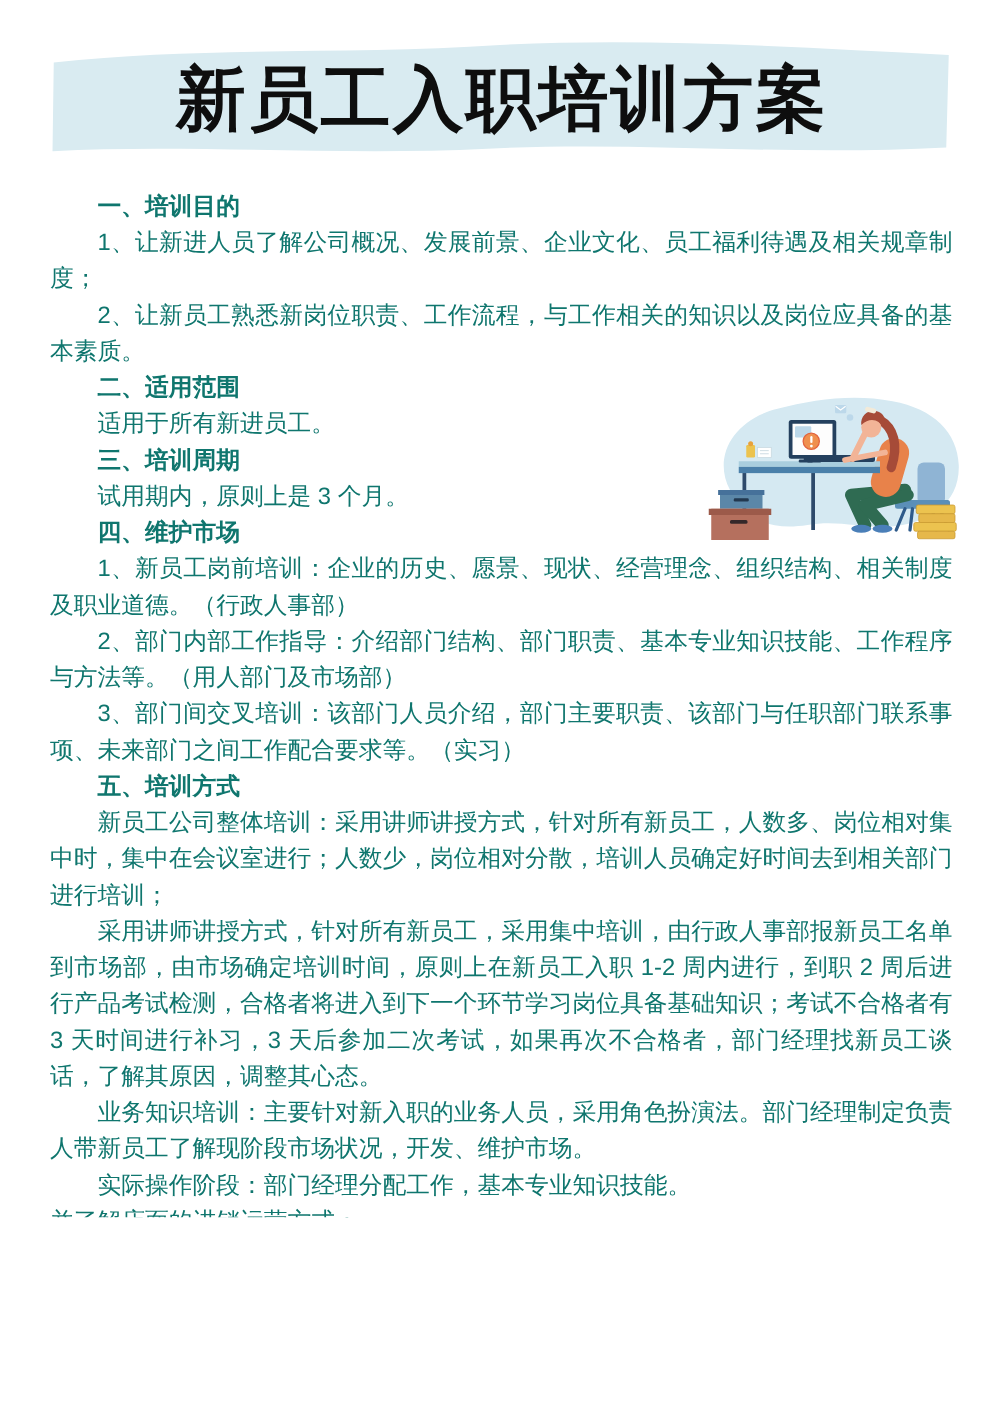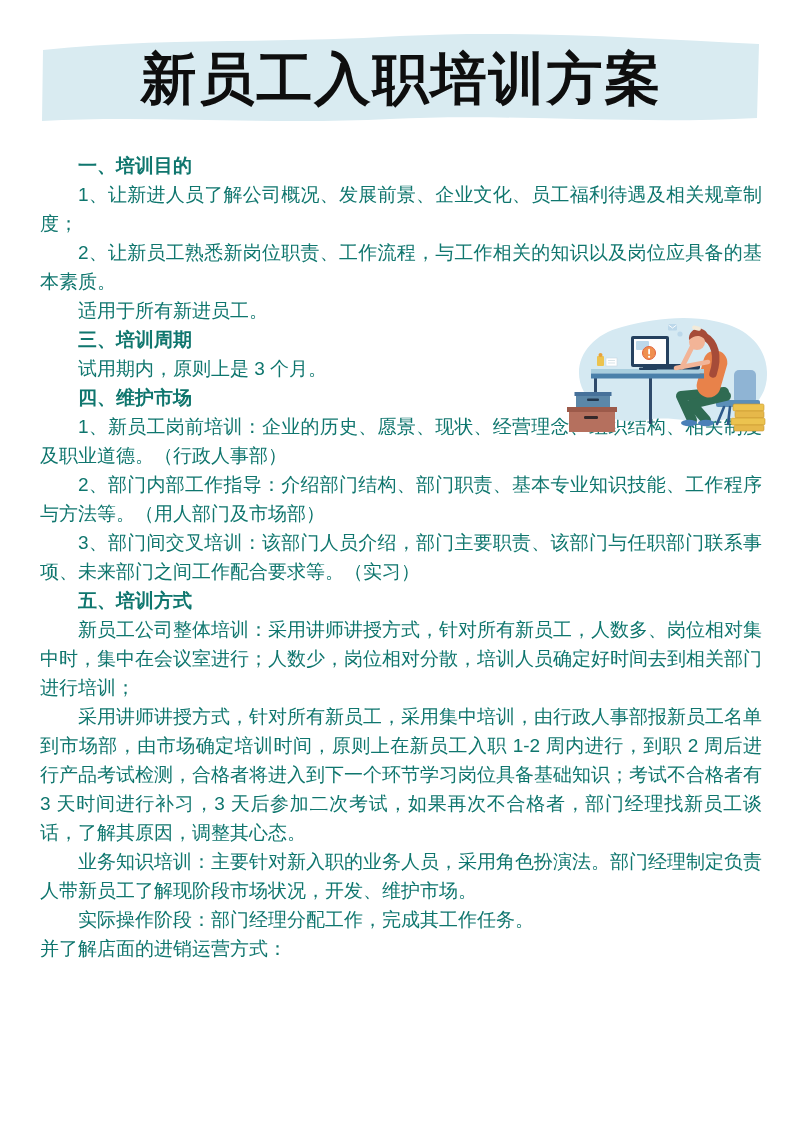--- a/index.html
+++ b/index.html
@@ -44,32 +44,33 @@
     <svg class="banner-svg" viewBox="0 0 723 97" preserveAspectRatio="none" aria-hidden="true">
       <path d="M3,22 C120,9 240,16 360,8 C480,2 600,10 719,16 L717,90 C590,97 470,85 350,91 C230,97 110,87 2,93 Z" fill="#d9ebf1"></path>
     </svg>
     <h1 class="title">新员工入职培训方案</h1>
   </header>
 
   <main class="content">
     <p class="para bold">一、培训目的</p>
     <p class="para">1、让新进人员了解公司概况、发展前景、企业文化、员工福利待遇及相关规章制度；</p>
     <p class="para">2、让新员工熟悉新岗位职责、工作流程，与工作相关的知识以及岗位应具备的基本素质。</p>
+    <p class="para bold">二、适用范围</p>
     <p class="para">适用于所有新进员工。</p>
     <p class="para bold">三、培训周期</p>
     <p class="para">试用期内，原则上是 3 个月。</p>
     <p class="para bold">四、维护市场</p>
     <p class="para">1、新员工岗前培训：企业的历史、愿景、现状、经营理念、组织结构、相关制度及职业道德。（行政人事部）</p>
     <p class="para">2、部门内部工作指导：介绍部门结构、部门职责、基本专业知识技能、工作程序与方法等。（用人部门及市场部）</p>
     <p class="para">3、部门间交叉培训：该部门人员介绍，部门主要职责、该部门与任职部门联系事项、未来部门之间工作配合要求等。（实习）</p>
     <p class="para bold">五、培训方式</p>
     <p class="para">新员工公司整体培训：采用讲师讲授方式，针对所有新员工，人数多、岗位相对集中时，集中在会议室进行；人数少，岗位相对分散，培训人员确定好时间去到相关部门进行培训；</p>
     <p class="para">采用讲师讲授方式，针对所有新员工，采用集中培训，由行政人事部报新员工名单到市场部，由市场确定培训时间，原则上在新员工入职 1-2 周内进行，到职 2 周后进行产品考试检测，合格者将进入到下一个环节学习岗位具备基础知识；考试不合格者有 3 天时间进行补习，3 天后参加二次考试，如果再次不合格者，部门经理找新员工谈话，了解其原因，调整其心态。</p>
     <p class="para">业务知识培训：主要针对新入职的业务人员，采用角色扮演法。部门经理制定负责人带新员工了解现阶段市场状况，开发、维护市场。</p>
-    <p class="para">实际操作阶段：部门经理分配工作，完成其工作任务。</p>
+    <p class="para">实际操作阶段：部门经理分配工作，基本专业知识技能。</p>
     <p class="para flush">并了解店面的进销运营方式：</p>
   </main>
 
   <figure class="illo">
     <svg viewBox="0 0 219 129" aria-hidden="true">
 
       <path fill="#d5e9f2" d="M28,80 C14,54 30,24 66,15 C96,7 128,3 158,9 C191,15 210,34 211,60 C212,86 194,103 166,108 C138,113 118,103 90,108 C58,113 38,102 28,80 Z"></path>
 
       <g>
         <rect x="112" y="12" width="9" height="6.5" rx="1" fill="#bcd8ea"></rect>

